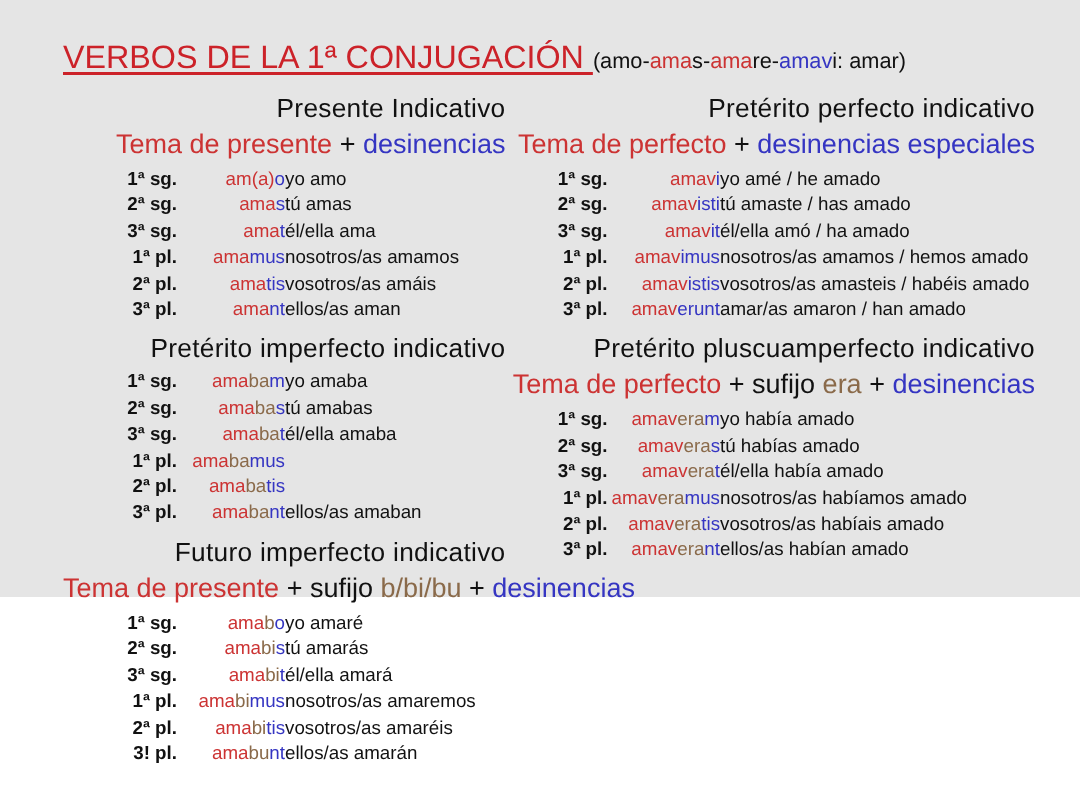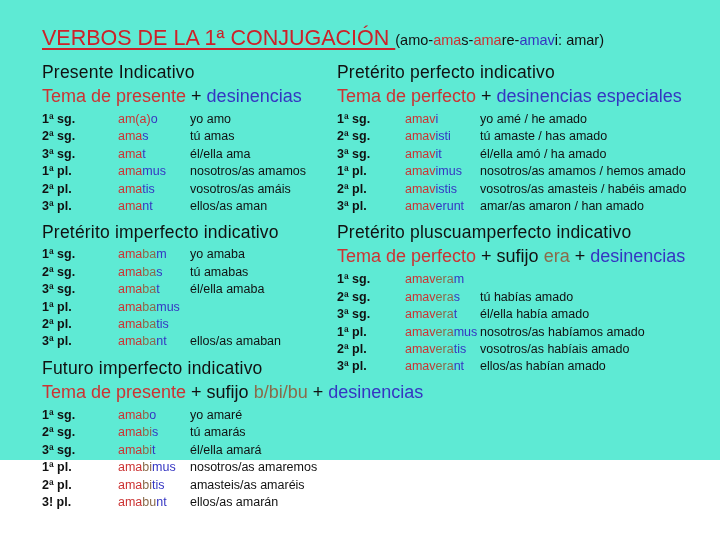--- a/index.html
+++ b/index.html
@@ -1,21 +1,21 @@
 <!DOCTYPE html>
 <html style="--titlered: #cc2229; --red: #cc3333; --blue: #3535c2; --brown: #8a6a4a;"><head>
 <meta charset="utf-8">
 <style>
   html,body{margin:0;padding:0;background:#ffffff;}
   body{width:720px;height:540px;font-family:"Liberation Sans",sans-serif;color:#111;overflow:hidden;}
-  .slide{position:relative;width:720px;height:460px;box-sizing:border-box;padding:26px 30px 0 42px;background:#5eead4;}
+  .slide{position:relative;width:720px;height:398px;box-sizing:border-box;padding:26px 30px 0 42px;background:#e5e5e5;}
   .title-line{white-space:nowrap;margin:0 0 11px 0;}
   .title-main{font-size:21.5px;color:var(--titlered);text-decoration:underline;text-underline-offset:3px;}
   .title-paren{font-size:14.5px;color:#111;}
-  .columns{display:flex;align-items:flex-start;}
+  .columns{display:flex;align-items:flex-start;text-align:right;}
   .col-left{flex:0 0 295px;width:295px;}
   .col-right{flex:1;min-width:0;}
   section{margin:0 0 7px 0;}
   .sec-heading{font-size:17.5px;font-weight:400;color:#111;margin:0 0 3px 0;white-space:nowrap;letter-spacing:.2px;}
   .formula{font-size:18px;margin:0 0 4px 0;white-space:nowrap;}
   .rows{}
   .row{display:flex;font-size:12.5px;line-height:17.4px;white-space:nowrap;}
   .row .lbl{display:inline-block;min-width:76px;font-weight:bold;}
   .row .form{display:inline-block;min-width:72px;}
   .col-right .row .lbl{min-width:68px;}
@@ -123,21 +123,21 @@
               <span class="tr">él/ella amará</span>
             </div>
             <div class="row">
               <span class="lbl">1ª pl.</span>
               <span class="form"><span class="c-red">ama</span><span class="c-brown">bi</span><span class="c-blue">mus</span></span>
               <span class="tr">nosotros/as amaremos</span>
             </div>
             <div class="row">
               <span class="lbl">2ª pl.</span>
               <span class="form"><span class="c-red">ama</span><span class="c-brown">bi</span><span class="c-blue">tis</span></span>
-              <span class="tr">amasteis/as amaréis</span>
+              <span class="tr">vosotros/as amaréis</span>
             </div>
             <div class="row">
               <span class="lbl">3! pl.</span>
               <span class="form"><span class="c-red">ama</span><span class="c-brown">bu</span><span class="c-blue">nt</span></span>
               <span class="tr">ellos/as amarán</span>
             </div>
           </div>
         </section>
       </div>
     <div class="col col-right" id="col-right">
@@ -177,20 +177,21 @@
             </div>
           </div>
         </section>
         <section>
           <div class="sec-heading">Pretérito pluscuamperfecto indicativo</div>
           <div class="formula"><span class="c-red">Tema de perfecto</span><span class="c-black"> + sufijo </span><span class="c-brown">era</span><span class="c-black"> + </span><span class="c-blue">desinencias</span></div>
           <div class="rows">
             <div class="row">
               <span class="lbl">1ª sg.</span>
               <span class="form"><span class="c-red">amav</span><span class="c-brown">era</span><span class="c-blue">m</span></span>
+              <span class="tr">yo había amado</span>
             </div>
             <div class="row">
               <span class="lbl">2ª sg.</span>
               <span class="form"><span class="c-red">amav</span><span class="c-brown">era</span><span class="c-blue">s</span></span>
               <span class="tr">tú habías amado</span>
             </div>
             <div class="row">
               <span class="lbl">3ª sg.</span>
               <span class="form"><span class="c-red">amav</span><span class="c-brown">era</span><span class="c-blue">t</span></span>
               <span class="tr">él/ella había amado</span>

